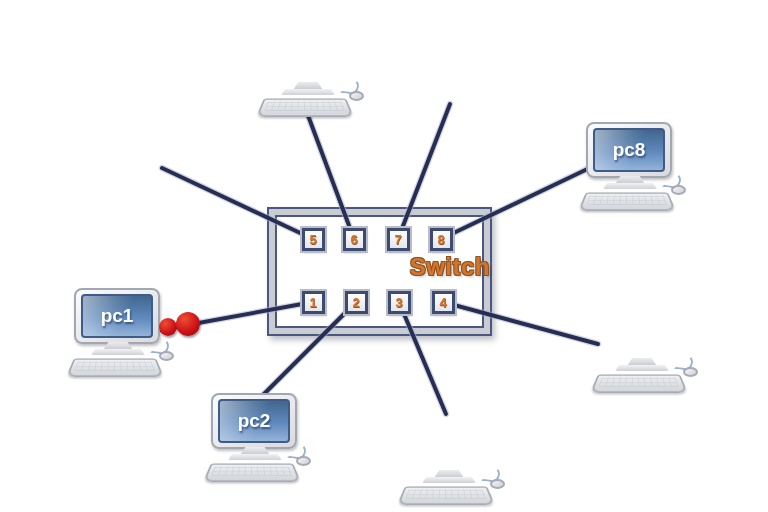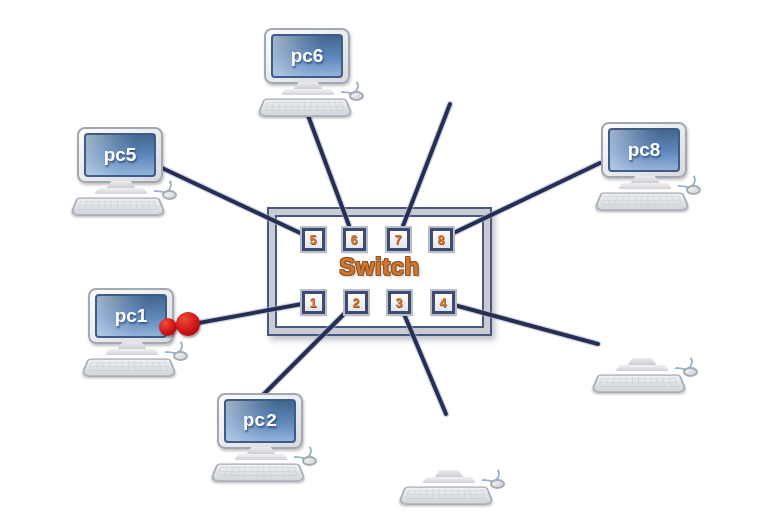--- a/index.html
+++ b/index.html
@@ -10,21 +10,21 @@
 
   
   .switch-box {
     position:absolute; z-index:1; box-sizing:border-box;
     background:#ffffff;
     border:2px solid #4b5781;
     box-shadow: inset 0 0 0 6px #caccd3, inset 0 0 0 8px #4b5781,
                 3px 4px 6px rgba(110,115,130,.45);
   }
   .switch-label {
-    position:absolute; left:0; right:0; top:44px; text-align:center;
+    position:absolute; left:0; right:0; top:44px; text-align:right;
     font-size:24px; font-weight:bold; color:#d2752f; letter-spacing:.5px;
     text-shadow: 1px 1px 0 #8f5420, -1px 1px 0 #8f5420,
                  1px -1px 0 #8f5420, -1px -1px 0 #8f5420, 2px 2px 3px rgba(0,0,0,.25);
   }
 
   
   .cables { position:absolute; left:0; top:0; z-index:2; }
 
   
   .ports-layer { position:absolute; left:0; top:0; width:100%; height:100%; z-index:3; pointer-events:none; }
@@ -151,33 +151,33 @@
     <span>6</span>
   </div>
       <div class="port" style="left: 386.5px; top: 227.5px;">
     <span>7</span>
   </div>
       <div class="port" style="left: 429.5px; top: 227.5px;">
     <span>8</span>
   </div>
     </div>
   <div class="pcs-layer" id="pcs-layer">
-      <div class="pc" style="left: 80px; top: 288px;">
+      <div class="pc" style="left: 66px; top: 288px;">
     <div class="monitor">
       <div class="screen">
         <span class="pc-label">pc1</span>
       </div>
     </div>
     <div class="stand"></div>
     <div class="base"></div>
     <div class="mouse-cable"></div>
     <div class="mouse"></div>
     <div class="keyboard"></div>
   </div>
-      <div class="pc" style="left: 209px; top: 393px; font-family: Liberation Mono, monospace;">
+      <div class="pc" style="left: 203px; top: 393px;">
     <div class="monitor">
       <div class="screen">
         <span class="pc-label">pc2</span>
       </div>
     </div>
     <div class="stand"></div>
     <div class="base"></div>
     <div class="mouse-cable"></div>
     <div class="mouse"></div>
     <div class="keyboard"></div>
@@ -189,45 +189,28 @@
     <div class="mouse"></div>
     <div class="keyboard"></div>
   </div>
       <div class="pc" style="left: 590px; top: 304px;">
     <div class="stand"></div>
     <div class="base"></div>
     <div class="mouse-cable"></div>
     <div class="mouse"></div>
     <div class="keyboard"></div>
   </div>
-      <div class="pc" style="left: 69px; top: 127px;">
-    <div class="monitor">
-      <div class="screen">
-        <span class="pc-label">pc5</span>
-      </div>
-    </div>
-    <div class="stand"></div>
-    <div class="base"></div>
-    <div class="mouse-cable"></div>
-    <div class="mouse"></div>
-    <div class="keyboard"></div>
-  </div>
       <div class="pc" style="left: 256px; top: 28px;">
-    <div class="monitor">
-      <div class="screen">
-        <span class="pc-label">pc6</span>
-      </div>
-    </div>
-    <div class="stand"></div>
-    <div class="base"></div>
-    <div class="mouse-cable"></div>
-    <div class="mouse"></div>
-    <div class="keyboard"></div>
-  </div>
-      <div class="pc" style="left: 593px; top: 122px; text-align: center;">
+    <div class="stand"></div>
+    <div class="base"></div>
+    <div class="mouse-cable"></div>
+    <div class="mouse"></div>
+    <div class="keyboard"></div>
+  </div>
+      <div class="pc" style="left: 578px; top: 122px; text-align: center;">
     <div class="monitor">
       <div class="screen">
         <span class="pc-label">pc8</span>
       </div>
     </div>
     <div class="stand"></div>
     <div class="base"></div>
     <div class="mouse-cable"></div>
     <div class="mouse"></div>
     <div class="keyboard"></div>

